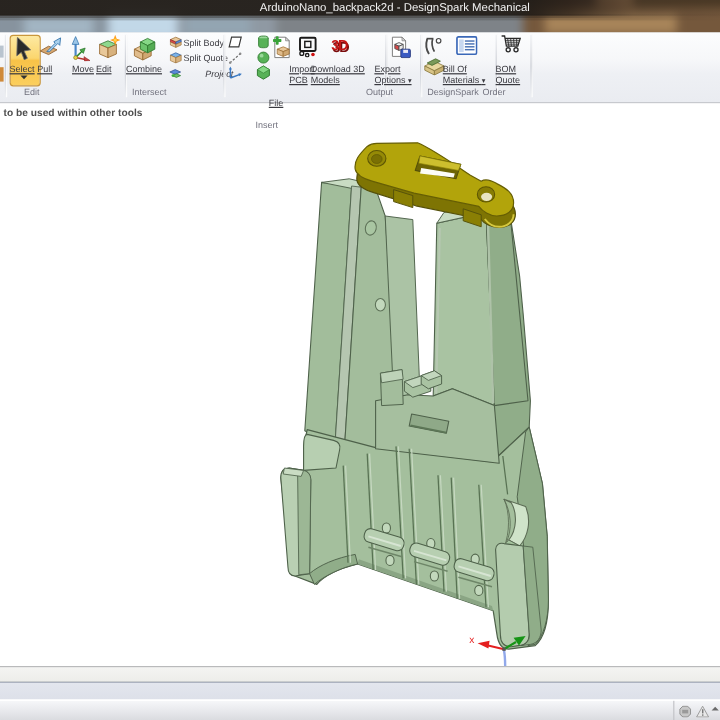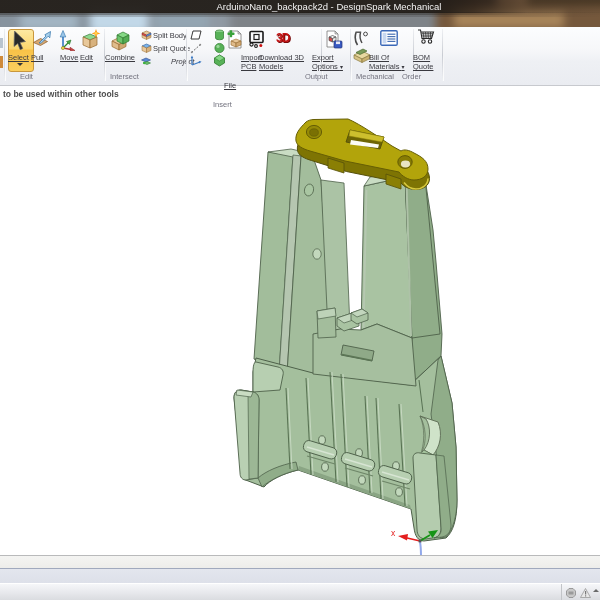--- a/index.html
+++ b/index.html
@@ -211,21 +211,21 @@
     <svg class="abs" style="left:380px;top:3px;" width="18" height="16" viewBox="0 0 18 16">
       <rect x="0.8" y="0.8" width="16.4" height="14.4" rx="1.2" fill="#ffffff" stroke="#3a68b8" stroke-width="1.4"></rect>
       <rect x="2.6" y="2.8" width="3.8" height="10.6" fill="#c8d8f0"></rect>
       <rect x="7.4" y="3.6" width="8" height="1.2" fill="#4a72b4"></rect>
       <rect x="7.4" y="6" width="8" height="1.2" fill="#4a72b4"></rect>
       <rect x="7.4" y="8.4" width="8" height="1.2" fill="#4a72b4"></rect>
       <rect x="7.4" y="10.8" width="8" height="1.2" fill="#4a72b4"></rect>
     </svg>
     <div class="btnlbl" style="left:369px;top:26px;width:40px;">Bill Of<br>Materials <span style="font-size:6px;">▾</span></div>
 
-    <div class="grplabel" style="left:356px;width:58px;">Mechanical</div>
+    <div class="grplabel" style="left:356px;width:58px;">DesignSpark</div>
     <div class="gsep" style="left:413px;"></div>
 
     <svg class="abs" style="left:417px;top:2px;" width="18" height="17" viewBox="0 0 18 17">
       <path d="M1,1 L3.5,1 L5,9.5 L14.5,9.5 L16.5,3 L4,3" fill="none" stroke="#2a2a2a" stroke-width="1.1"></path>
       <path d="M4.6,4.6 L15.8,4.6 M5,6.2 L15.2,6.2 M5.4,7.8 L14.8,7.8 M6,3 L7,9.5 M8.5,3 L9.2,9.5 M11,3 L11.4,9.5 M13.5,3 L13.6,9.5" stroke="#2a2a2a" stroke-width="0.7"></path>
       <circle cx="6.5" cy="12.5" r="1.7" fill="none" stroke="#2a2a2a" stroke-width="1.1"></circle>
       <circle cx="13" cy="12.5" r="1.7" fill="none" stroke="#2a2a2a" stroke-width="1.1"></circle>
     </svg>
     <div class="btnlbl" style="left:413px;top:26px;width:26px;">BOM<br>Quote</div>
 

